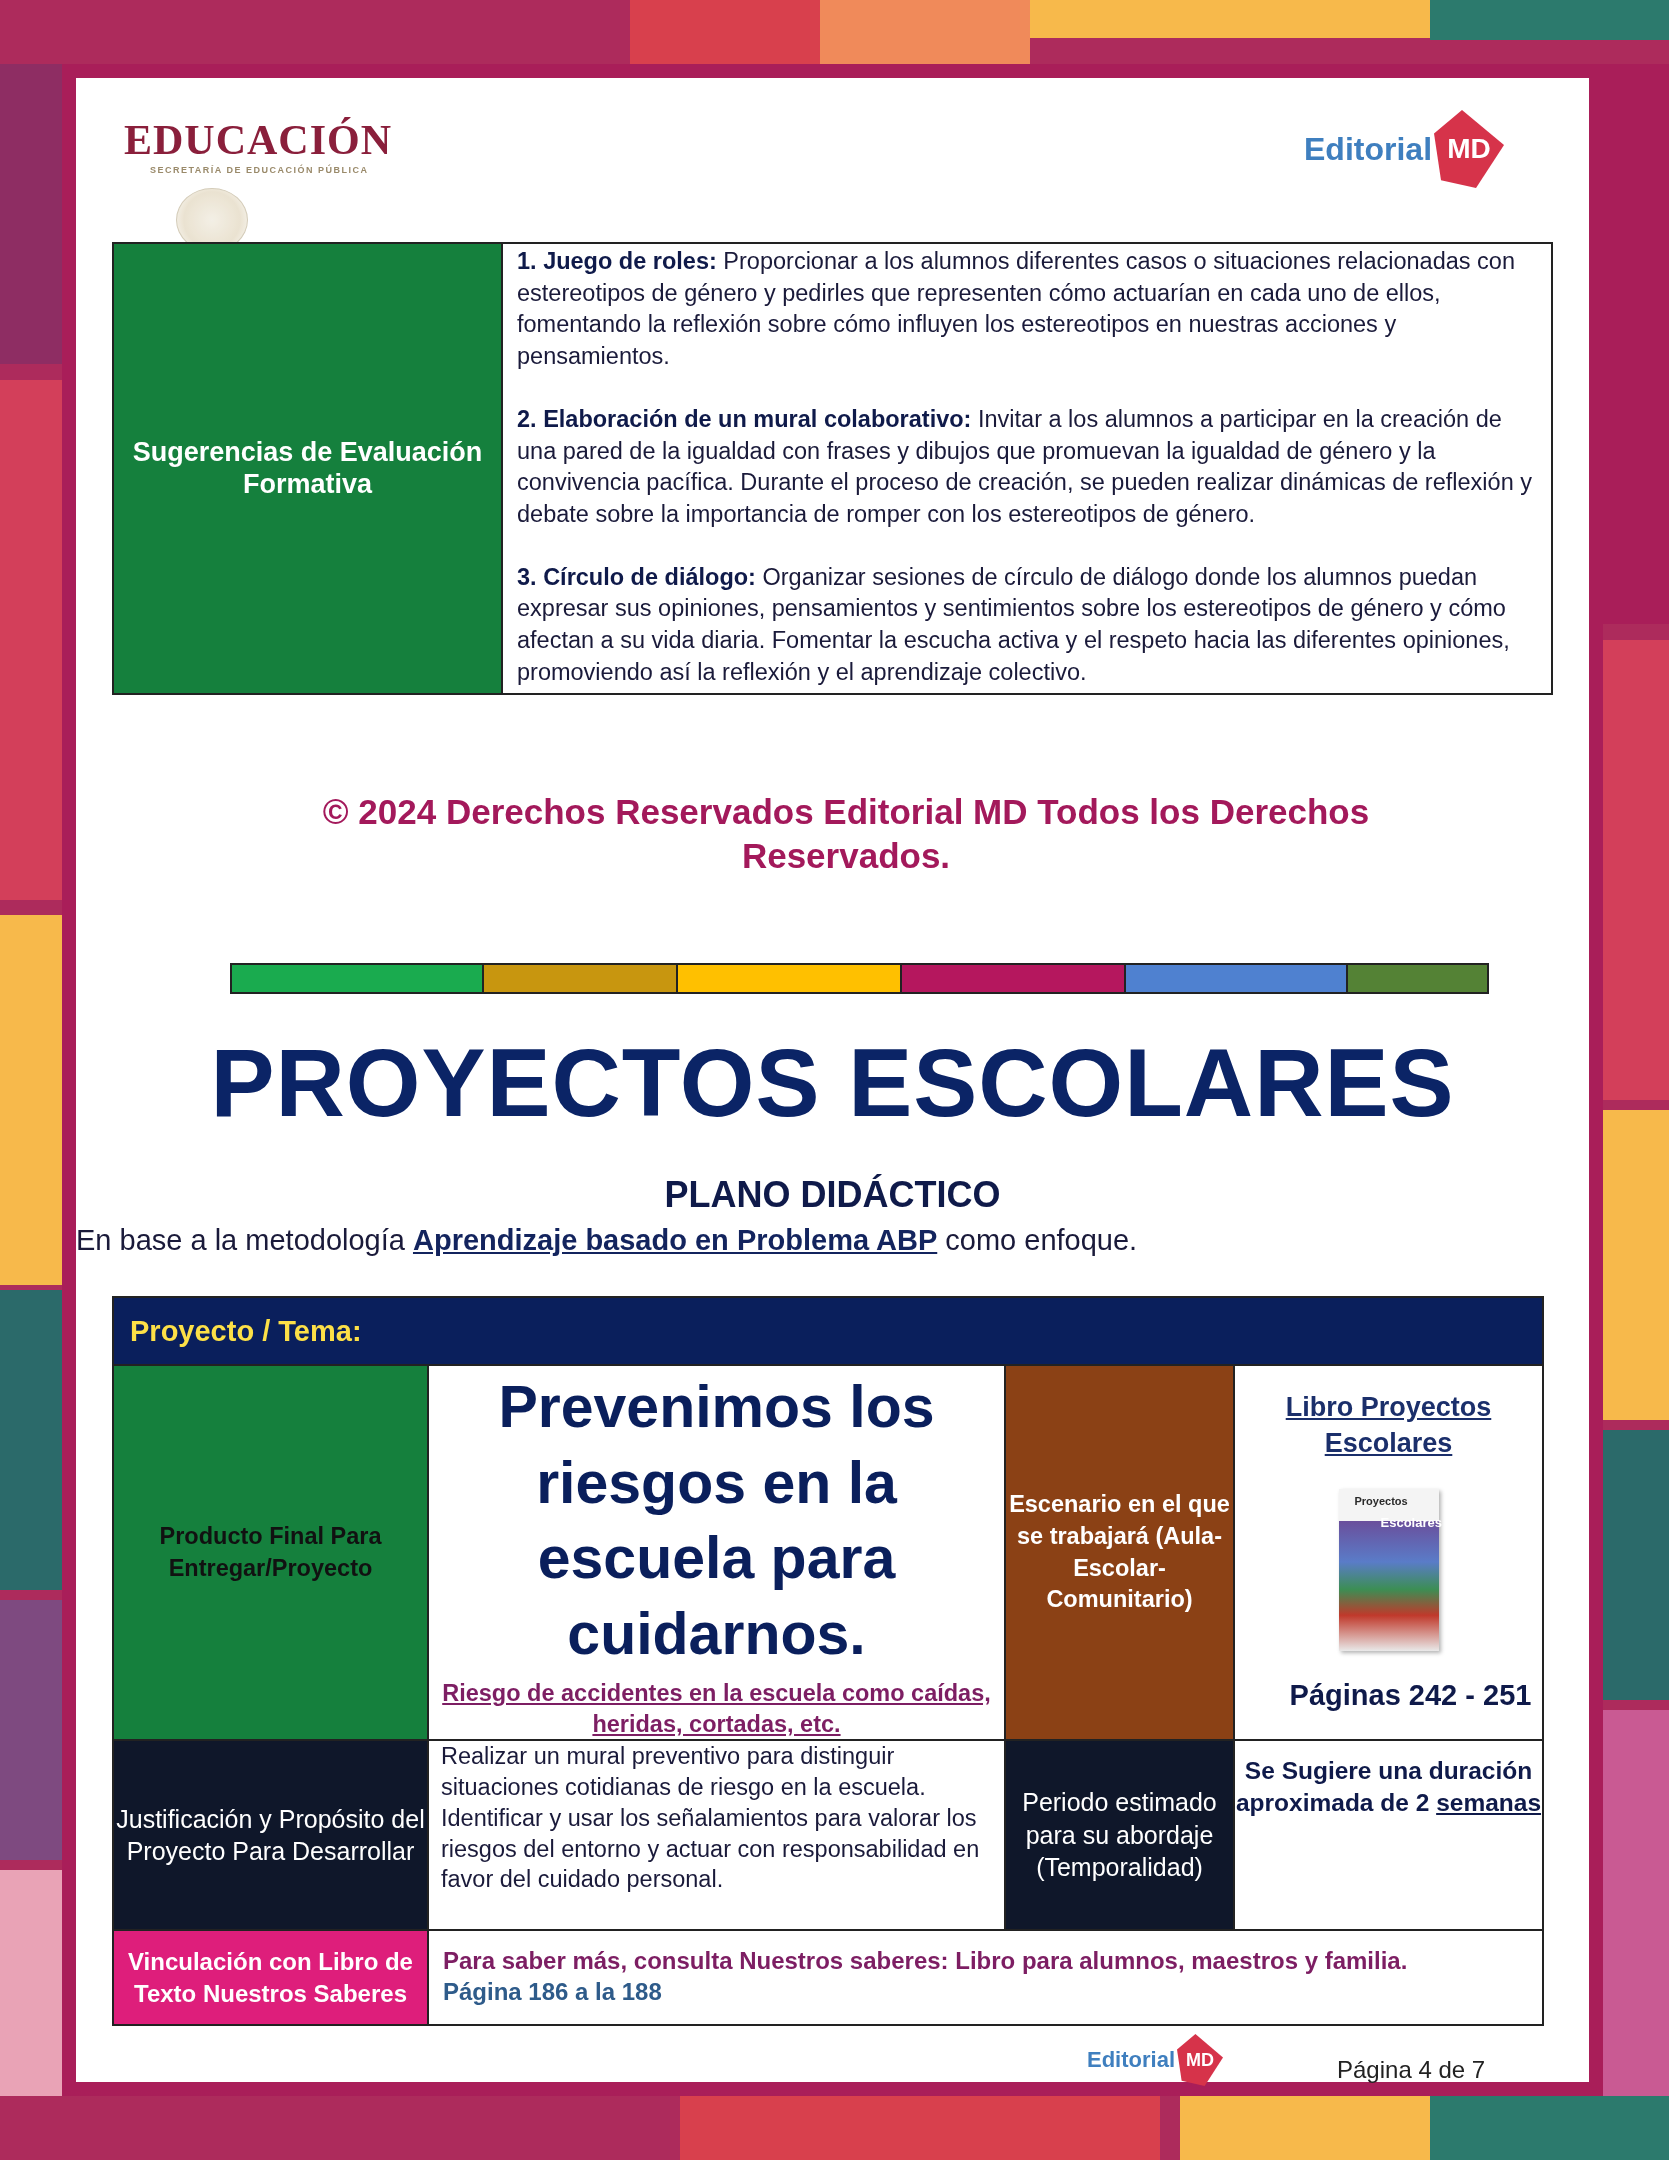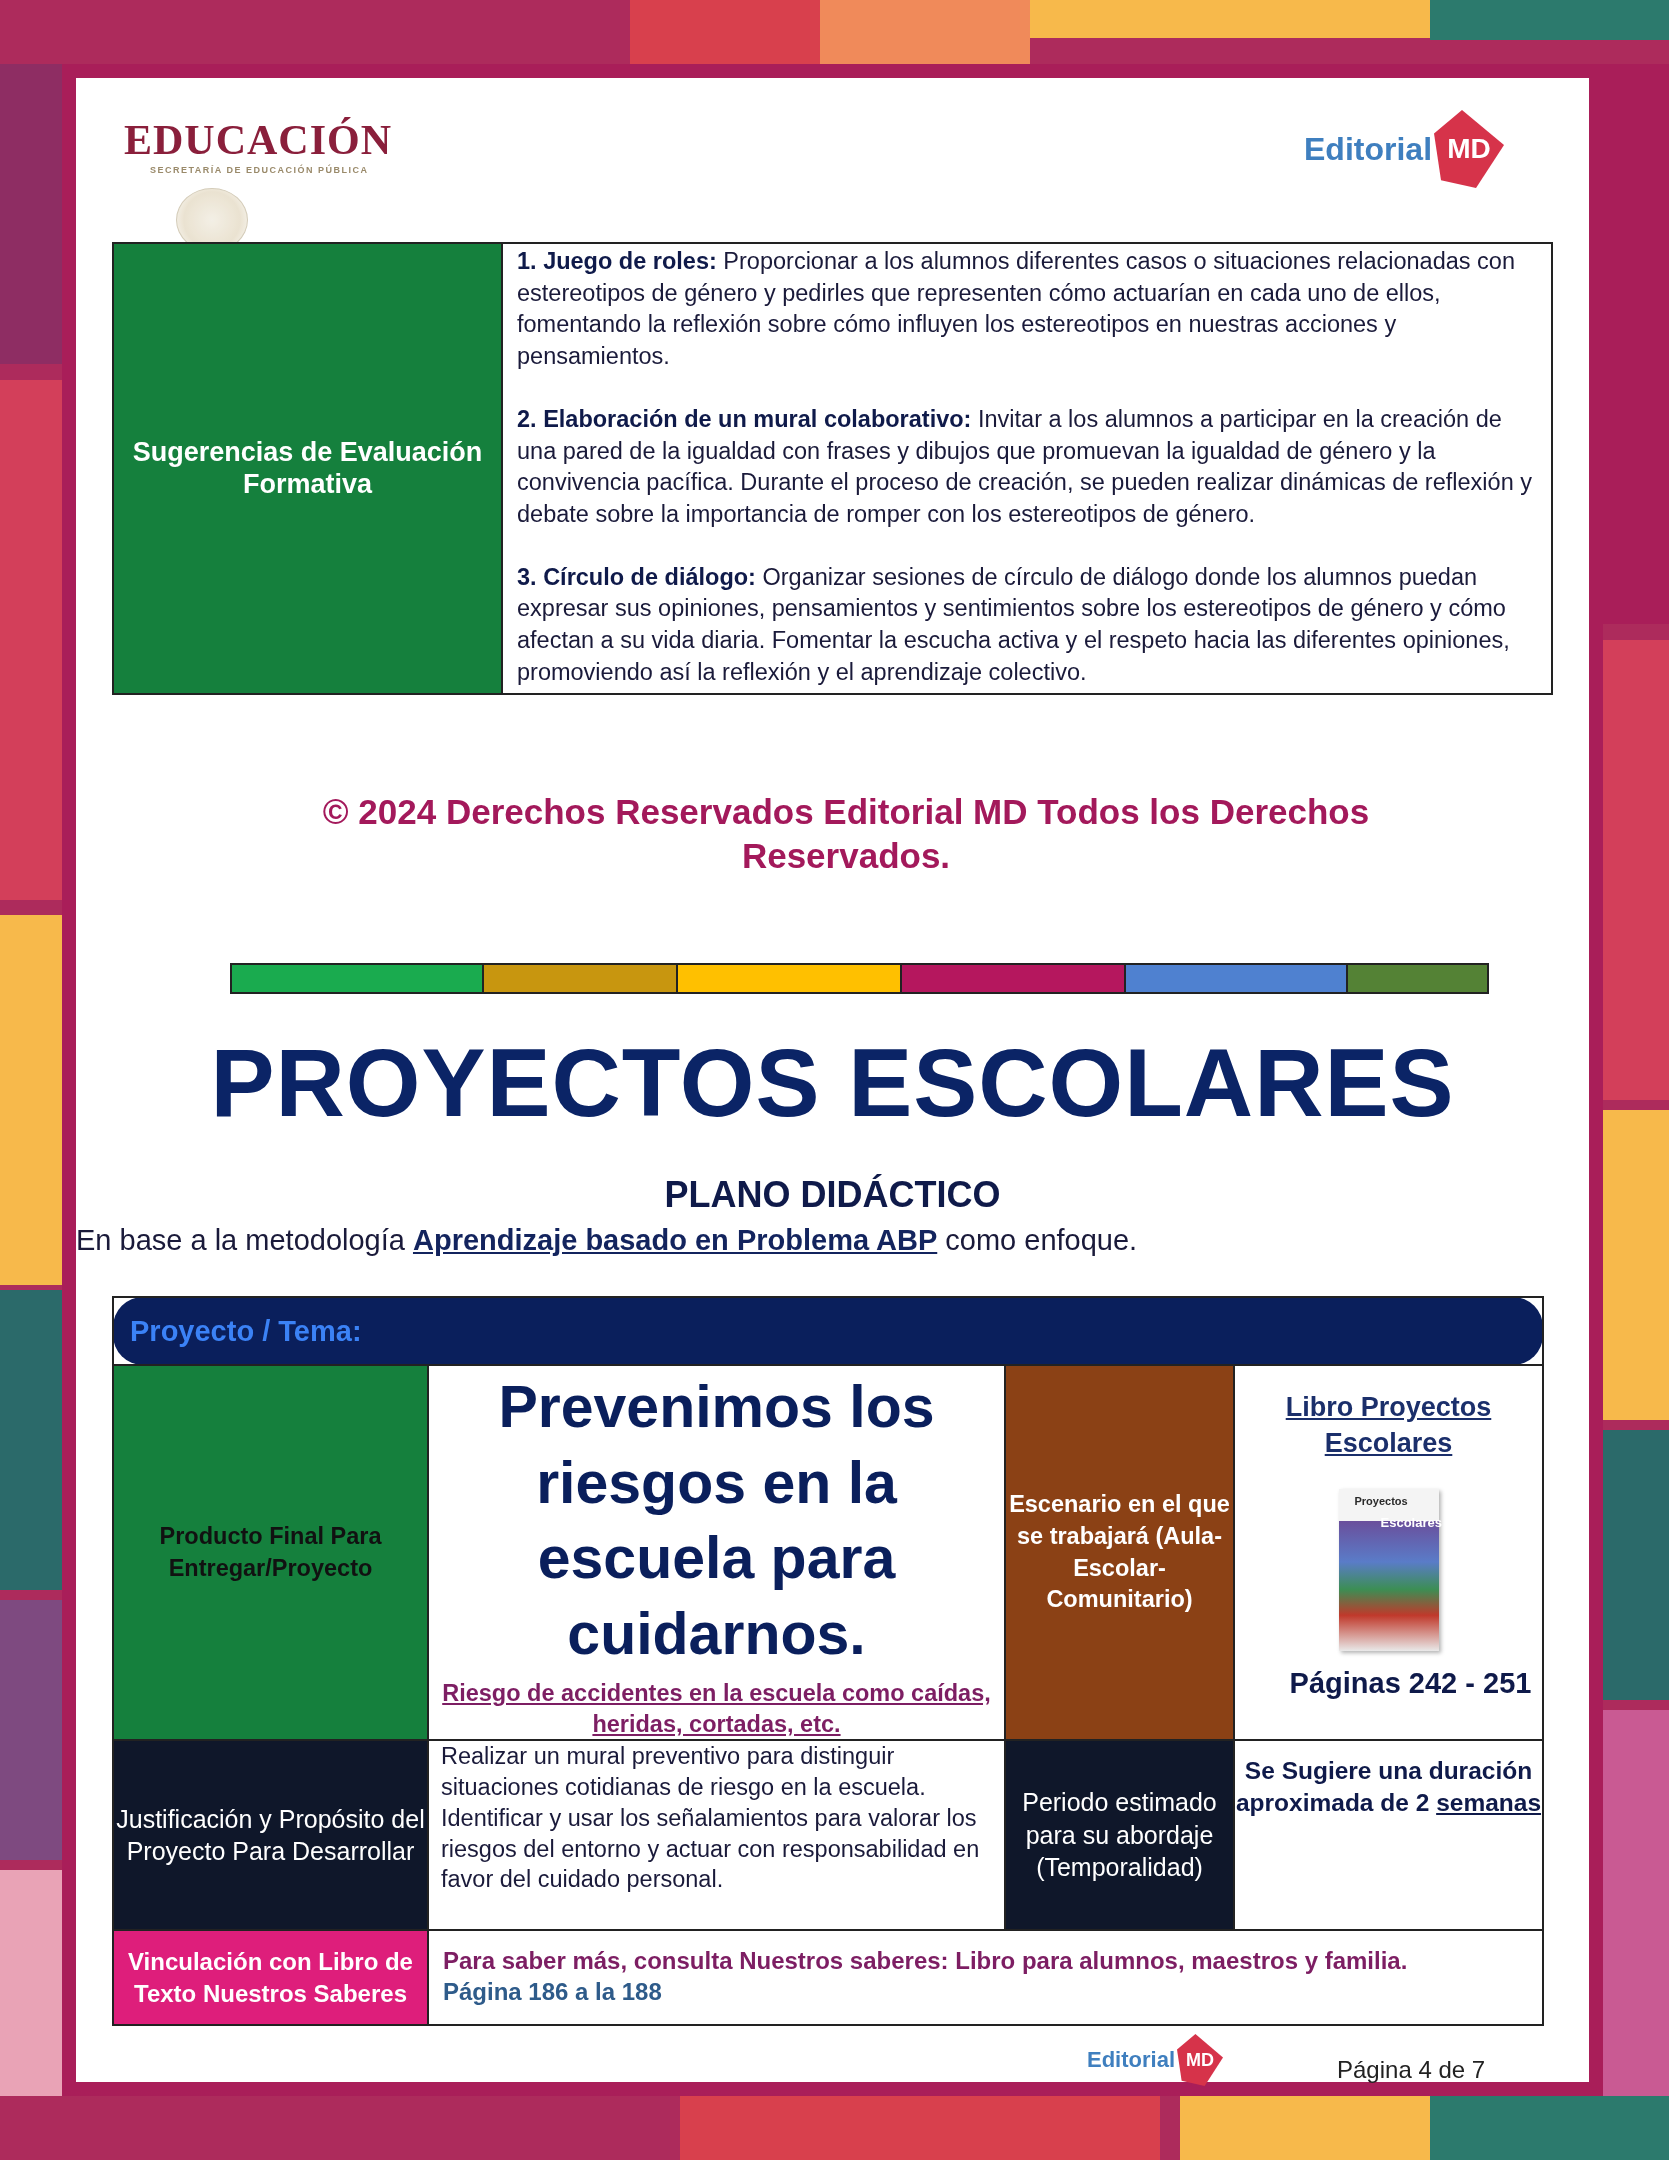--- a/index.html
+++ b/index.html
@@ -72,33 +72,32 @@
     font-size: 29px; color: #1a1a3a;
   }
   .method .link { font-weight: bold; text-decoration: underline; color: #13245e; }
 
   table.plan {
     position: absolute; left: 36px; top: 1218px; width: 1432px;
     border-collapse: collapse; border: 2px solid #222;
   }
   table.plan td { border: 2px solid #222; padding: 0; }
   .plan-header {
-    background: #0a1f5c; color: #3b82f6; font-size: 29px; font-weight: bold; height: 66px;
+    background: #0a1f5c; color: #fde047; font-size: 29px; font-weight: bold; height: 66px;
     padding-left: 16px !important;
-    border-radius: 30px;
   }
   .c-yellow { background: #15803d; width: 313px; text-align: center; vertical-align: middle; font-weight: bold; font-size: 23.5px; color: #111; line-height: 1.35; }
   .c-title { width: 575px; text-align: center; vertical-align: top; }
   .title-main { font-size: 59px; font-weight: bold; color: #0a1f5c; line-height: 1.28; margin-top: 4px; }
   .title-note { font-size: 23.5px; font-weight: bold; color: #7d1e63; text-decoration: underline; line-height: 1.3; margin-top: 6px; }
   .c-brown { background: #8b4115; width: 227px; color: #fff; text-align: center; vertical-align: middle; font-weight: bold; font-size: 23.5px; line-height: 1.35; }
   .c-book { text-align: center; vertical-align: top; }
   .book-link { font-size: 27px; font-weight: bold; color: #1b2f6b; text-decoration: underline; line-height: 1.32; margin-top: 24px; }
   .book-cover {
-    width: 100px; height: 162px; margin: 28px auto 16px auto; position: relative;
+    width: 100px; height: 162px; margin: 28px auto 28px auto; position: relative;
     background: linear-gradient(180deg, #f4f4f4 0%, #f4f4f4 20%, #6a4f9c 20%, #5a7cc8 45%, #3c8e54 62%, #c0392b 78%, #e9e9e9 100%);
     box-shadow: 2px 2px 4px rgba(0,0,0,.3);
   }
   .book-cover span { position: absolute; left: 16px; top: 6px; font-size: 11px; color: #2a2a2a; font-weight: bold; }
   .book-cover span.b2 { left: 42px; top: 26px; color: #fff; font-size: 13px; }
   .pages-text { font-size: 29px; font-weight: bold; color: #0f1a4a; margin-bottom: 18px; margin-left: 44px; }
   .c-blue { background: #0f172a; color: #fff; text-align: center; vertical-align: middle; font-weight: normal; font-size: 25px; line-height: 1.3; }
   .c-text { font-size: 23.5px; color: #1a1a3a; line-height: 1.31; padding: 0 8px 0 12px !important; vertical-align: top; }
   .c-duration { text-align: center; vertical-align: top; font-size: 24.5px; font-weight: bold; color: #0f1a4a; line-height: 1.32; padding-top: 14px !important; }
   .c-duration .u { text-decoration: underline; }

